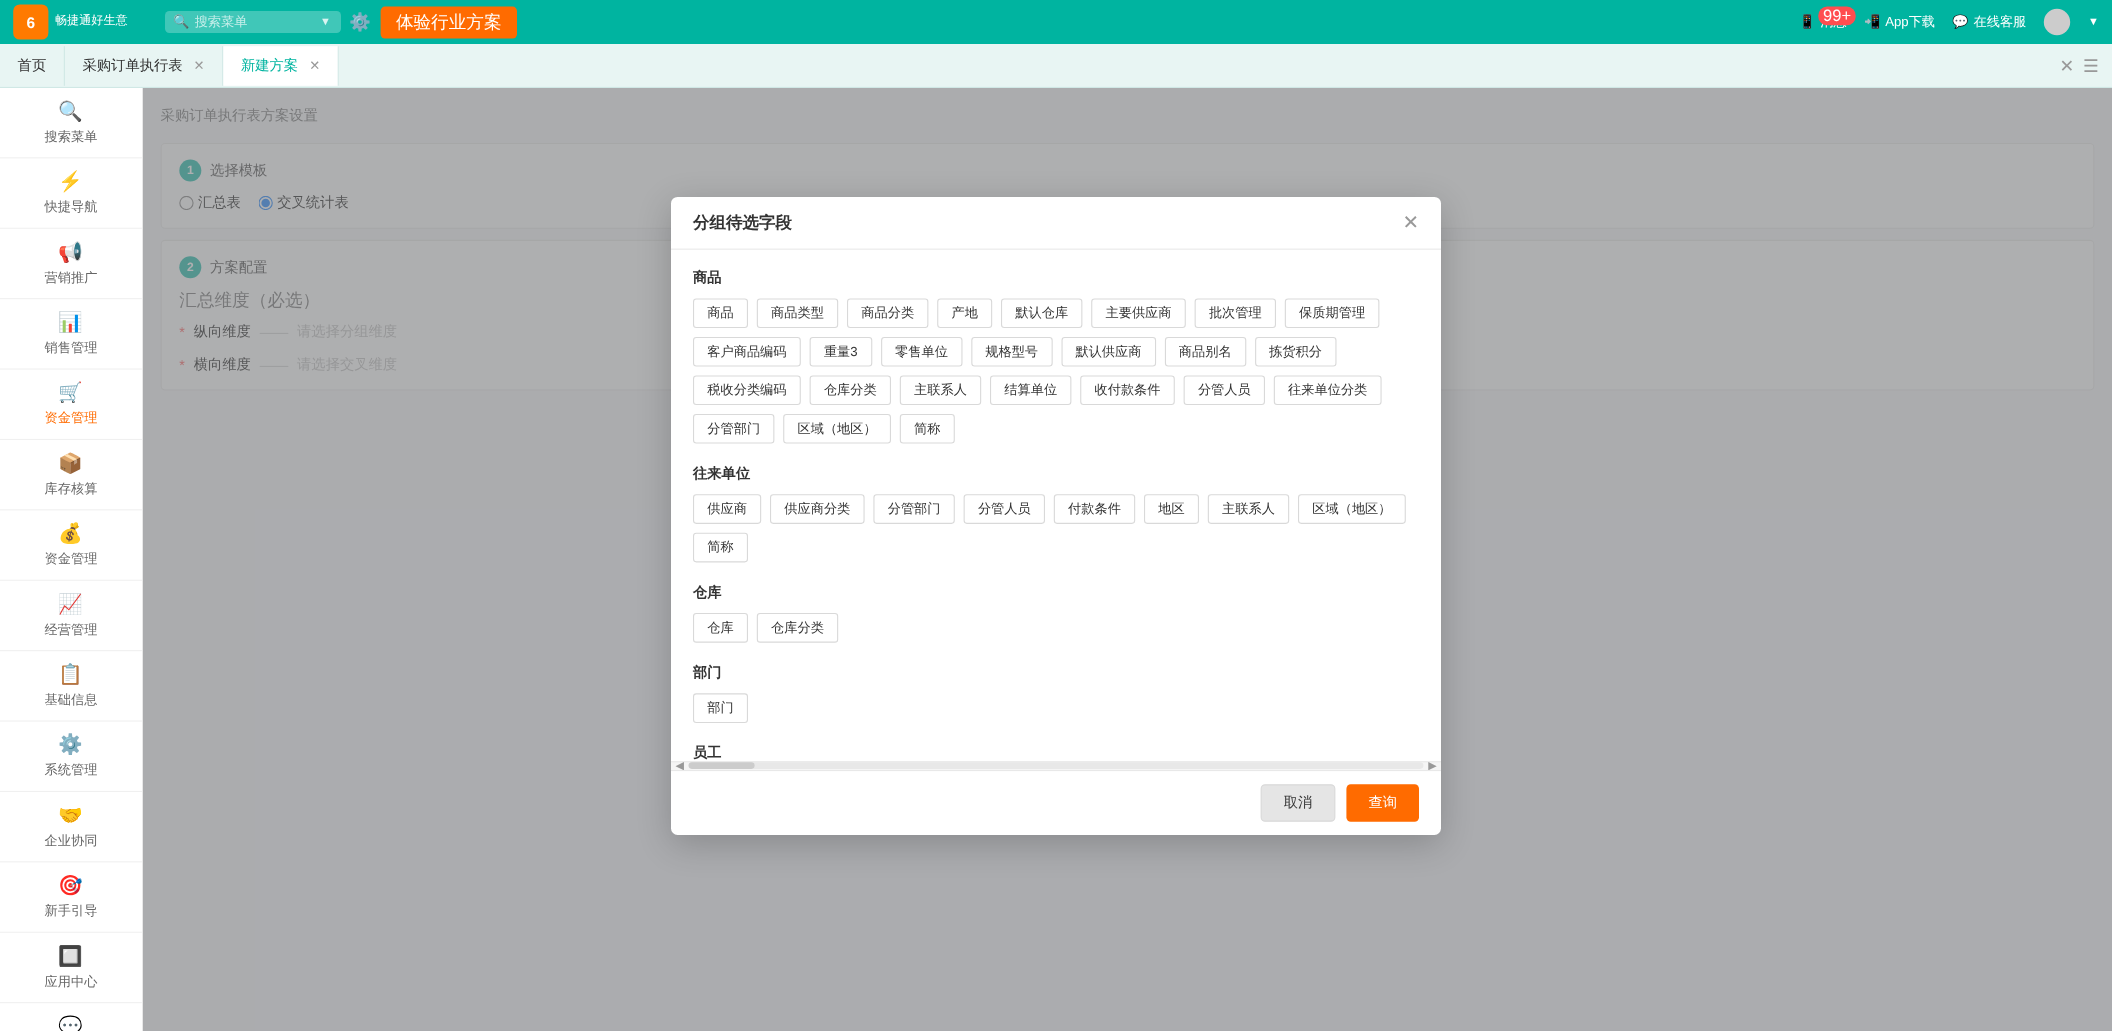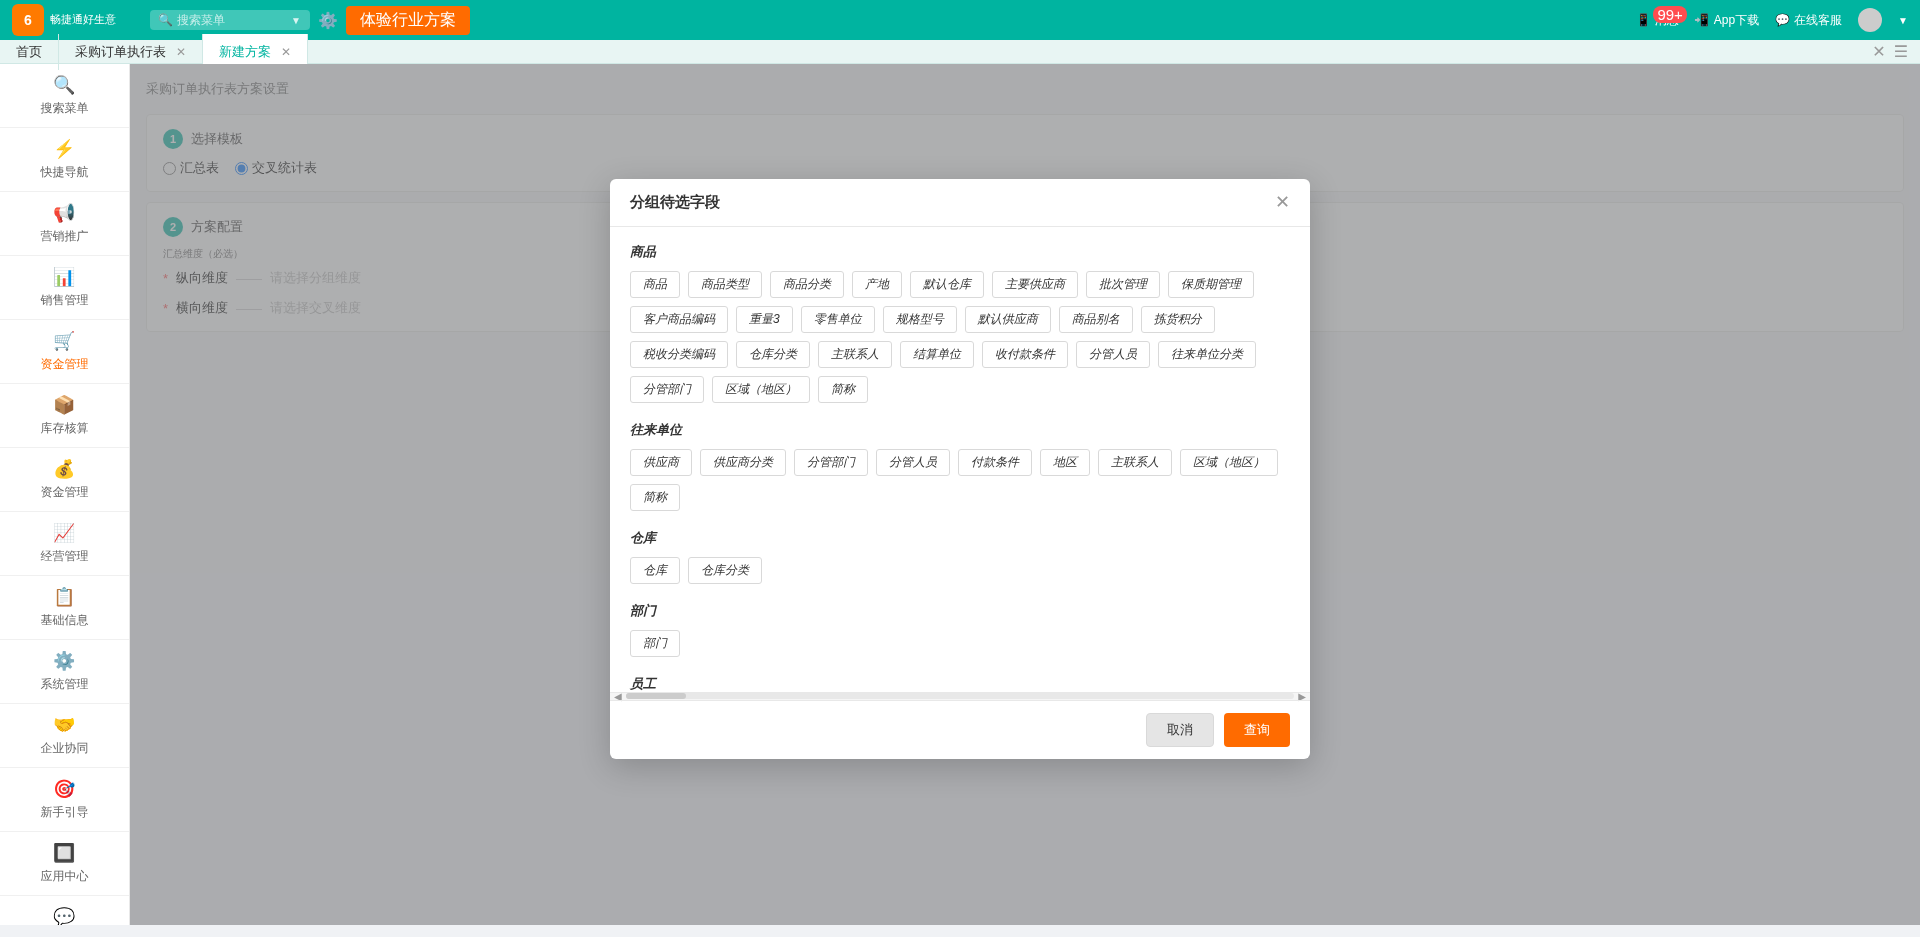--- a/index.html
+++ b/index.html
@@ -76,21 +76,21 @@
       border-radius: 8px;
       font-size: 15px;
       padding: 0 4px;
       min-width: 16px;
       text-align: center;
     }
     .avatar { width: 24px; height: 24px; background: #ccc; border-radius: 50%; }
 
     
     .tab-bar {
-      height: 24px;
+      height: 40px;
       background: #e8f5f3;
       display: flex;
       align-items: center;
       padding: 0 0 0 0;
       border-bottom: 1px solid #d0e8e5;
     }
     .tab-item {
       height: 36px;
       display: flex;
       align-items: center;
@@ -211,21 +211,20 @@
       padding: 12px 20px;
       border-top: 1px solid #e8e8e8;
       display: flex;
       justify-content: flex-end;
       gap: 10px;
     }
 
     
     .field-section {
       margin-bottom: 18px;
-      font-style: italic;
     }
     .field-section-title {
       font-size: 13px;
       font-weight: 600;
       color: #333;
       margin-bottom: 10px;
     }
     .field-tags {
       display: flex;
       flex-wrap: wrap;
@@ -427,21 +426,21 @@
             <input type="radio" name="template" checked="" style=""> 
               <span>交叉统计表</span>
           </label>
         </div>
       </div>
       <div class="step-section">
         <div class="step-title">
           <span class="step-badge">2</span>
           <span>方案配置</span>
         </div>
-        <div style="color:#666;font-size:10px;margin-bottom:8px;">汇总维度（必选）</div>
+        <div style="color:#666;font-size:16px;margin-bottom:8px;">汇总维度（必选）</div>
         <div style="display:flex;align-items:center;gap:8px;margin-bottom:12px;">
           <span style="color:#ff4d4f;">*</span>
           <span>纵向维度</span>
           <span style="color:#ccc;">——</span>
           <span style="color:#bbb;text-align:right;">请选择分组维度</span>
         </div>
         <div style="display:flex;align-items:center;gap:8px;">
           <span style="color:#ff4d4f;">*</span>
           <span>横向维度</span>
           <span style="color:#ccc;">——</span>

